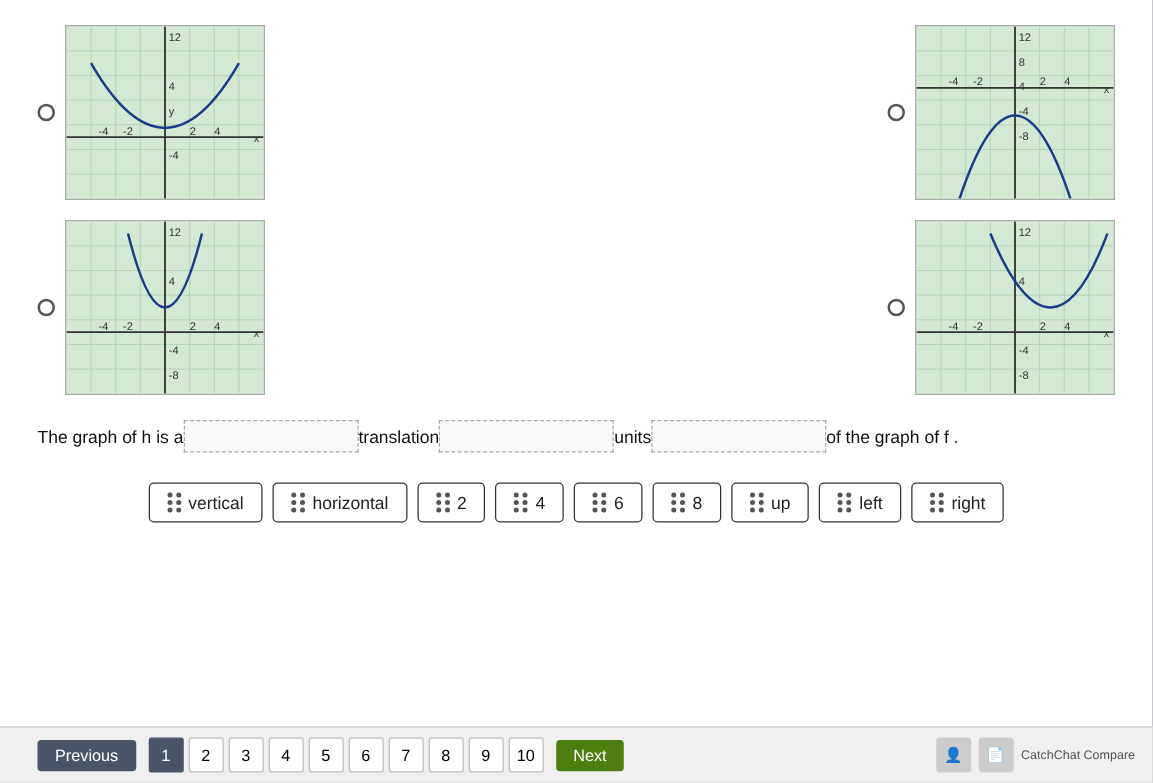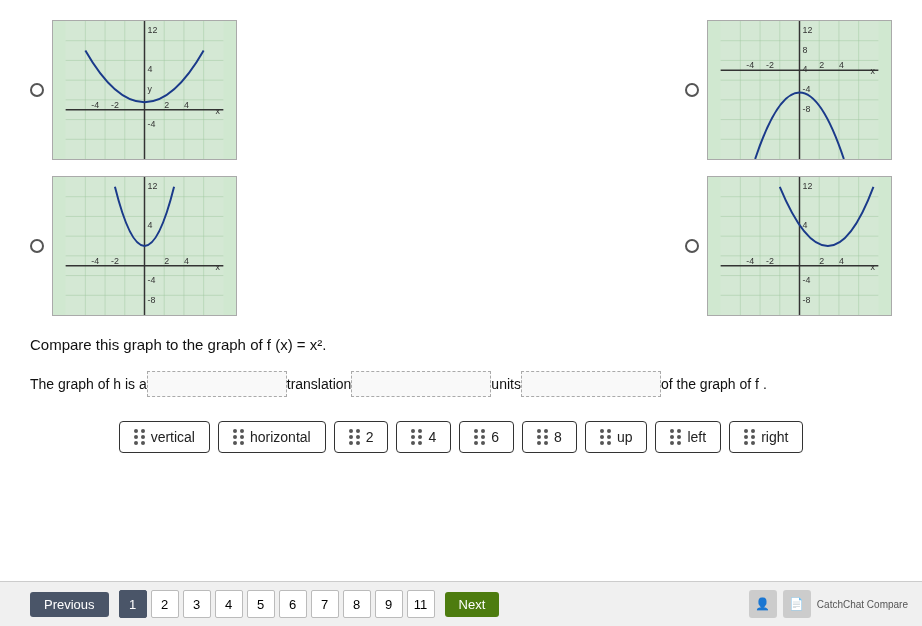--- a/index.html
+++ b/index.html
@@ -43,21 +43,21 @@
     .radio-circle {
       width: 14px;
       height: 14px;
       border-radius: 50%;
       border: 2px solid #555;
       background: #fff;
       flex-shrink: 0;
     }
 
     .graph-canvas {
-      width: 185px;
+      width: 160px;
       height: 140px;
       background: #d0e8d0;
       border: 1px solid #aaa;
       position: relative;
       overflow: hidden;
     }
 
     
     .graph-canvas svg {
       position: absolute;
@@ -374,23 +374,20 @@
             <text x="152" y="94" font-size="9" fill="#333">x</text>
 
             <path d="M 60 10 Q 110 130 155 10" stroke="#1a3a8a" stroke-width="2" fill="none"></path>
           </svg>
         </div>
       </div>
 
     </div>
   </div>
 
-  <div class="question-text">
-    <span>Compare this graph to the graph of f (x) = x².</span>
-  </div>
 
   <div class="answer-row">
     <span>The graph of h is a</span>
     <div class="answer-blank"></div>
     <span>translation</span>
     <div class="answer-blank"></div>
     <span>units</span>
     <div class="answer-blank"></div>
     <span>of the graph of f .</span>
   </div>
@@ -501,21 +498,21 @@
     <button class="prev-btn">Previous</button>
     <button class="page-btn active">1</button>
     <button class="page-btn">2</button>
     <button class="page-btn">3</button>
     <button class="page-btn">4</button>
     <button class="page-btn">5</button>
     <button class="page-btn">6</button>
     <button class="page-btn">7</button>
     <button class="page-btn">8</button>
     <button class="page-btn">9</button>
-    <button class="page-btn">11</button>
+    <button class="page-btn">10</button>
     <button class="next-btn">Next</button>
     <div class="spacer"></div>
     <div class="support-icons">
       <div class="support-icon">👤</div>
       <div class="support-icon">📄</div>
       <span class="support-text">CatchChat Compare</span>
     </div>
   </div>
 
 </div>

